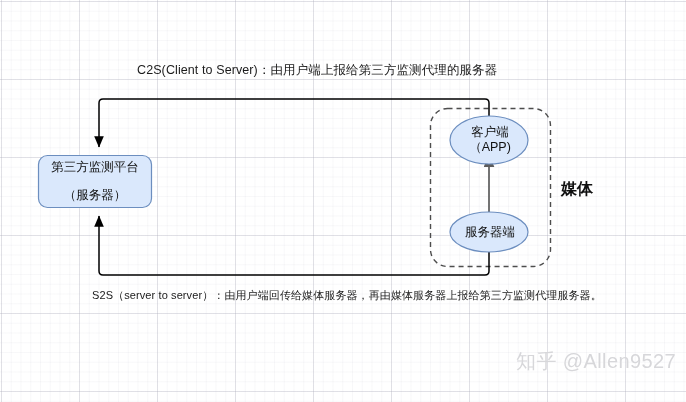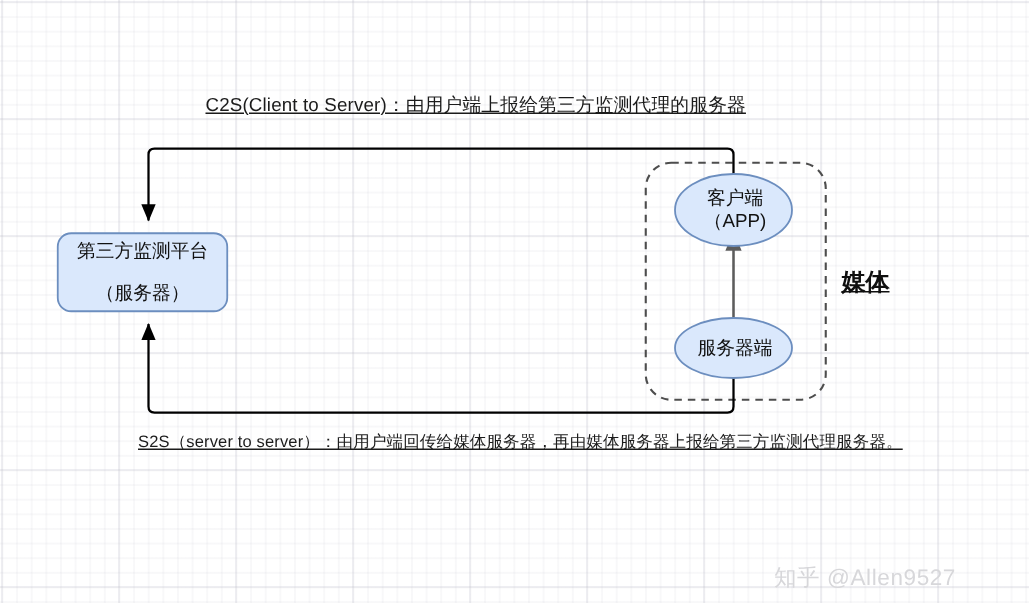--- a/index.html
+++ b/index.html
@@ -41,21 +41,20 @@
     height: 402px;
     pointer-events: none;
   }
 
   
   .txt {
     position: absolute;
     color: #1b1b1b;
     white-space: nowrap;
     line-height: 1.28;
-    text-decoration: underline;
   }
 
   #c2s-caption {
     left: 137px;
     top: 62px;
     font-size: 12.5px;
     letter-spacing: 0.1px;
   }
 
   #s2s-caption {
@@ -111,22 +110,22 @@
     top: 212px;
     width: 96px;
     height: 40px;
     font-size: 12.5px;
   }
 
   
   #watermark {
     position: absolute;
     left: 516px;
-    top: 376px;
-    font-size: 15px;
+    top: 348px;
+    font-size: 20px;
     color: #d7d7da;
     letter-spacing: 0.4px;
     white-space: nowrap;
   }
 </style>
 </head>
 <body>
 
 <div id="canvas">
 

